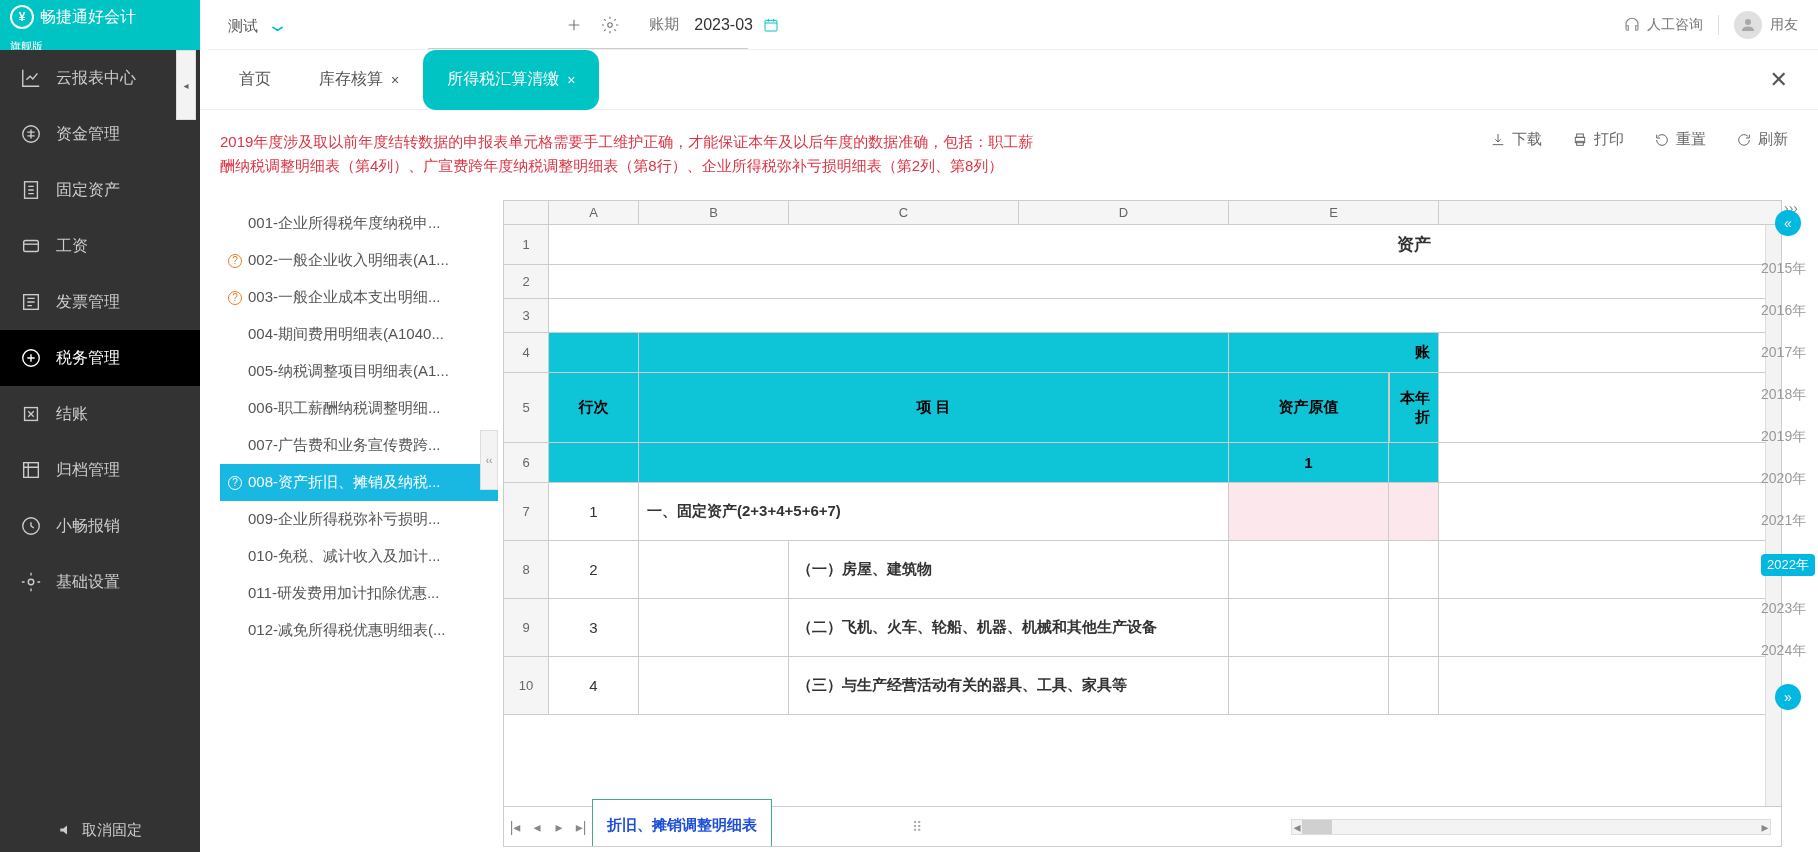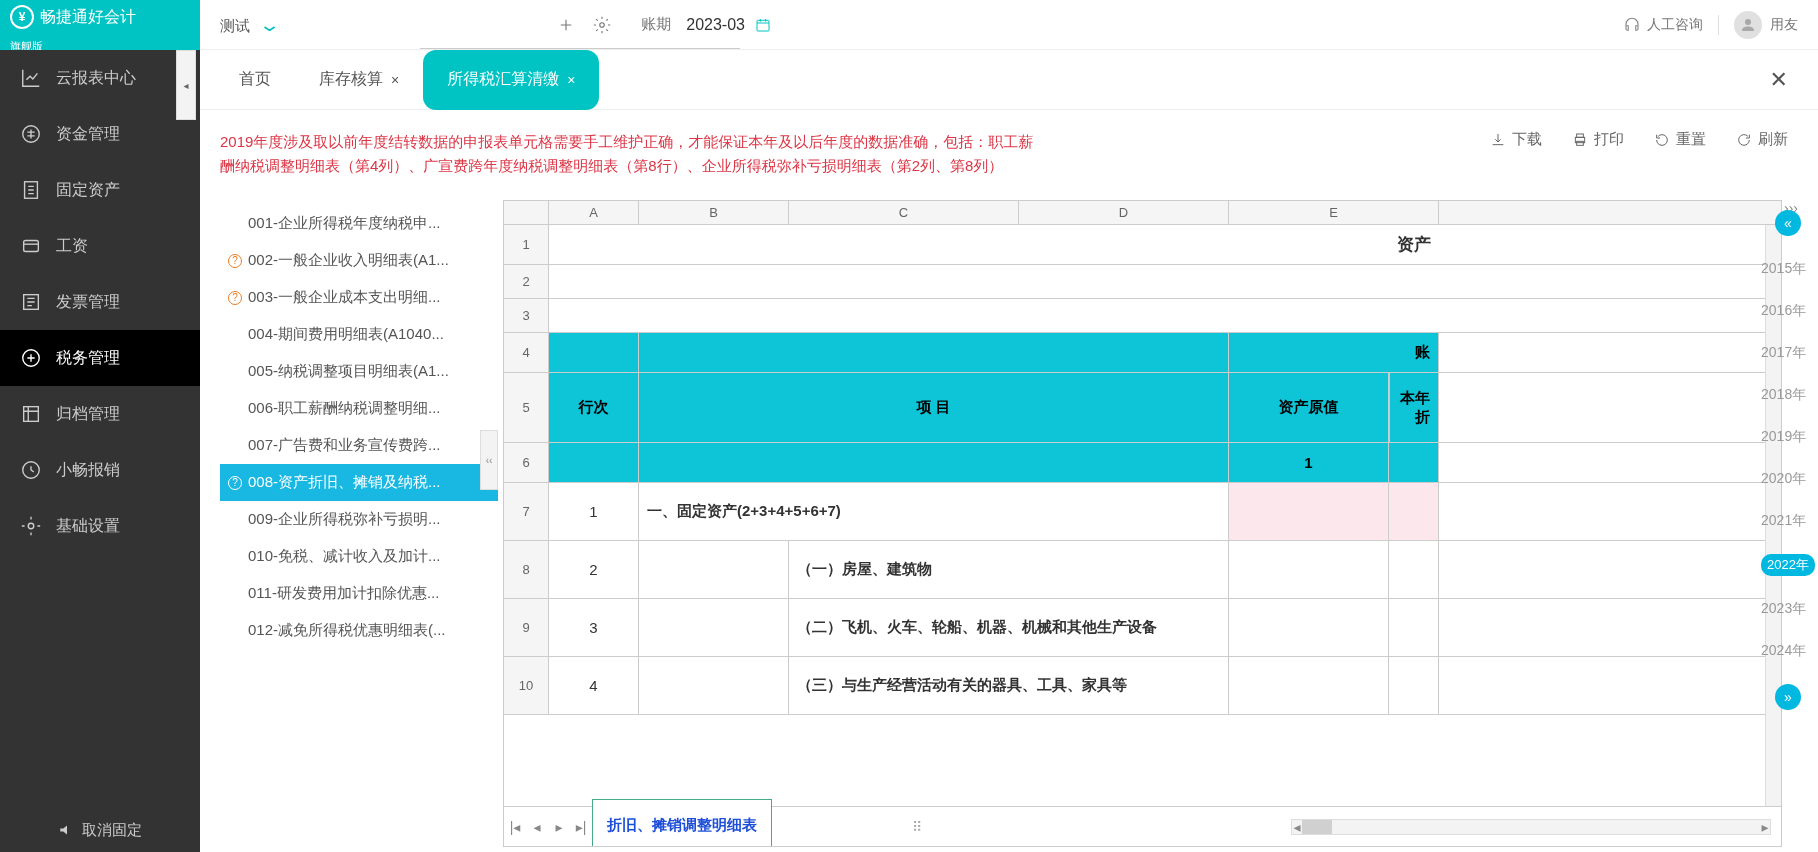--- a/index.html
+++ b/index.html
@@ -6,21 +6,21 @@
     body { font-family: "Microsoft YaHei", Arial, sans-serif; font-size: 14px; color: #333; overflow: hidden; width: 1818px; height: 852px; background: #fff; }
     
     
     .app-header { position: absolute; top: 0; left: 0; width: 200px; height: 50px; background: #00c3c3; color: #fff; padding: 5px 10px; }
     .logo-row { display: flex; align-items: center; gap: 6px; }
     .logo-circle { width: 24px; height: 24px; border: 2px solid #fff; border-radius: 50%; display: flex; align-items: center; justify-content: center; font-size: 12px; font-weight: bold; }
     .brand-name { font-size: 16px; font-weight: 500; }
     .edition { font-size: 11px; margin-top: 10px; }
     
     
-    .top-bar { position: absolute; top: 0; left: 200px; right: 0; height: 50px; display: flex; align-items: center; border-bottom: 1px solid #eee; padding: 0 20px; }
+    .top-bar { position: absolute; top: 0; left: 208px; right: 0; height: 50px; display: flex; align-items: center; border-bottom: 1px solid #eee; padding: 0 20px; }
     .dropdown-trigger { color: #555; margin-right: 280px; font-size: 15px; }
     .dropdown-chevron { color: #00c3c3; margin-left: 8px; font-size: 18px; display: inline-block; transform: scaleX(1.5); }
     .top-underline { position: absolute; left: 220px; bottom: 0; width: 320px; height: 1px; background: #ccc; }
     .top-icons { display: flex; gap: 18px; align-items: center; }
     .top-icons svg { width: 18px; height: 18px; fill: none; stroke: #777; stroke-width: 1.5; }
     .period-label { margin-left: 30px; color: #777; font-size: 15px; }
     .period-value { margin-left: 15px; color: #333; font-size: 16px; }
     .calendar-icon { width: 16px; height: 16px; margin-left: 10px; fill: none; stroke: #00c3c3; stroke-width: 1.5; }
     .top-right { margin-left: auto; display: flex; align-items: center; gap: 15px; color: #777; }
     .headset-icon { width: 18px; height: 18px; fill: none; stroke: #888; stroke-width: 1.5; }
@@ -77,21 +77,21 @@
     .sheet-tab { border: 1px solid #4a8; border-bottom: 2px solid #fff; padding: 16px 14px; color: #1d4ed8; font-weight: 600; font-size: 15px; margin-top: -1px; background: #fff; }
     .hscroll { flex: 1; max-width: 480px; margin-left: auto; height: 16px; display: flex; align-items: center; background: #f3f3f3; border: 1px solid #ddd; margin-right: 10px; }
     .hscroll-thumb { height: 100%; width: 30px; background: #d0d0d0; }
     .vscroll { position: absolute; right: 0; top: 24px; bottom: 40px; width: 16px; background: #f3f3f3; border-left: 1px solid #ddd; }
     .right-collapse-indicator { position: absolute; top: 200px; right: 20px; font-size: 14px; color: #888; }
     
     
     .year-rail { position: absolute; top: 210px; right: 0; width: 60px; bottom: 5px; display: flex; flex-direction: column; align-items: center; padding-top: 0; }
     .year-arrow { width: 26px; height: 26px; border-radius: 50%; background: #00b8e0; color: #fff; display: flex; align-items: center; justify-content: center; font-size: 14px; cursor: pointer; }
     .year-item { margin-top: 24px; font-size: 14px; color: #999; cursor: pointer; }
-    .year-item.active { background: #00b8e0; color: #fff; padding: 2px 6px; border-radius: 10px; font-size: 13px; }
+    .year-item.active { background: #00b8e0; color: #fff; padding: 2px 6px; border-radius: 4px; font-size: 13px; }
   </style>
 </head>
 <body>
 
 <div class="app-header">
   <div class="logo-row">
     <div class="logo-circle">¥</div>
     <div class="brand-name">畅捷通好会计</div>
   </div>
   <div class="edition">旗舰版</div>
@@ -171,20 +171,27 @@
         <path d="M8 8h8M8 12h8M8 16h5"></path>
       </svg>
       <span>发票管理</span>
     </div>
     <div class="sidebar-item active">
       <svg viewBox="0 0 24 24">
         <circle cx="12" cy="12" r="9"></circle>
         <path d="M8 12h8M12 8v8"></path>
       </svg>
       <span>税务管理</span>
+    </div>
+    <div class="sidebar-item">
+      <svg viewBox="0 0 24 24">
+        <rect x="5" y="5" width="14" height="14"></rect>
+        <path d="M9 9l6 6M15 9l-6 6"></path>
+      </svg>
+      <span>结账</span>
     </div>
     <div class="sidebar-item">
       <svg viewBox="0 0 24 24">
         <rect x="4" y="4" width="16" height="16"></rect>
         <path d="M4 9h16M9 4v16"></path>
       </svg>
       <span>归档管理</span>
     </div>
     <div class="sidebar-item">
       <svg viewBox="0 0 24 24">

